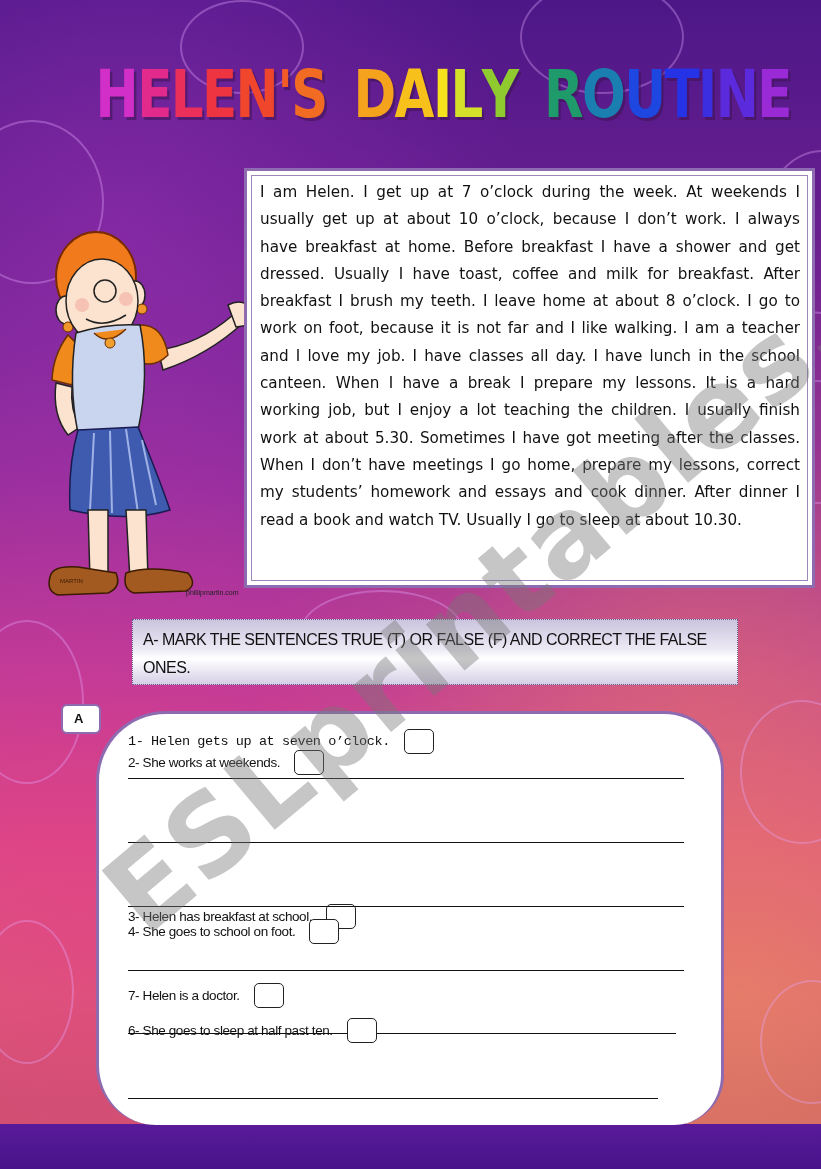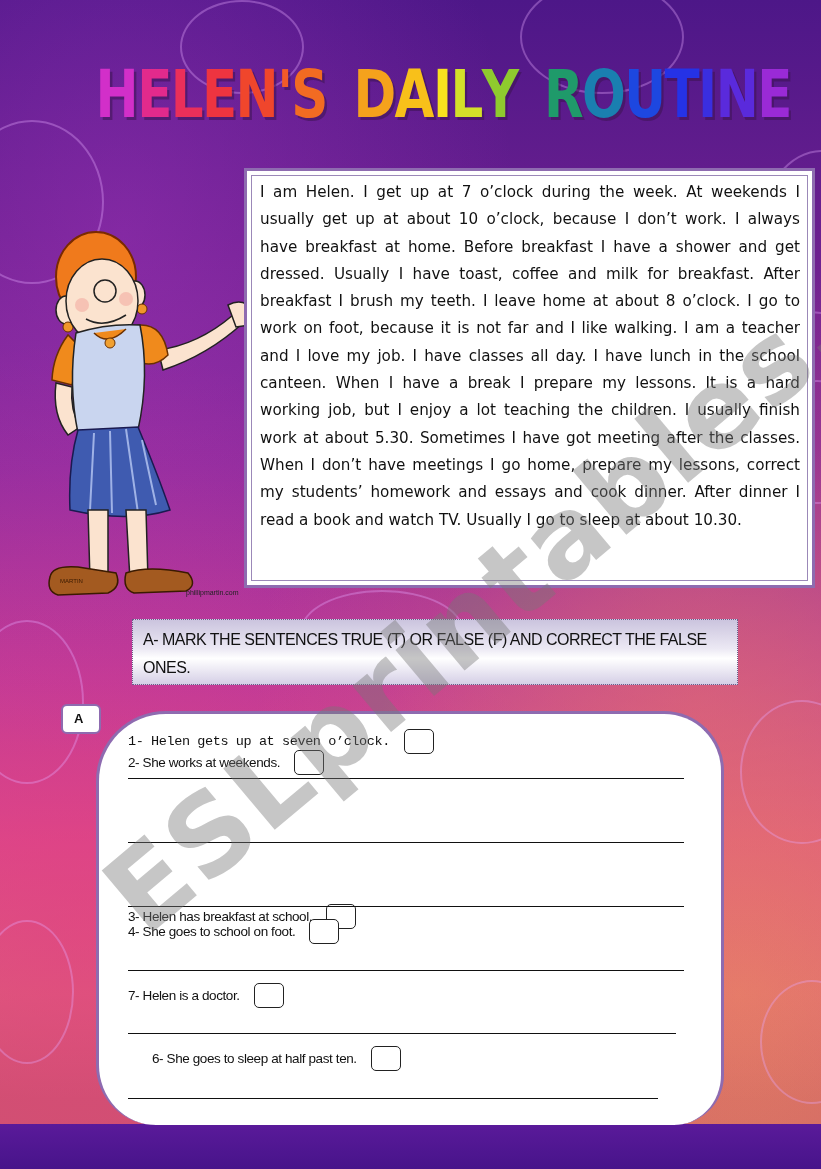--- a/index.html
+++ b/index.html
@@ -207,19 +207,19 @@
   <span class="box"></span>
 </div>
 <div class="line" style="top:970px;width:556px;"></div>
 
 <div class="item" style="top:983px;">
   <span>7- Helen is a doctor.</span>
   <span class="box"></span>
 </div>
 <div class="line" style="top:1033px;width:548px;"></div>
 
-<div class="item" style="top:1046px;margin-left:24px;">
+<div class="item" style="top:1018px;">
   <span>6- She goes to sleep at half past ten.</span>
   <span class="box"></span>
 </div>
 <div class="line" style="top:1098px;width:530px;"></div>
 
 <div class="watermark">ESLprintables.com</div>
 
 </body></html>

